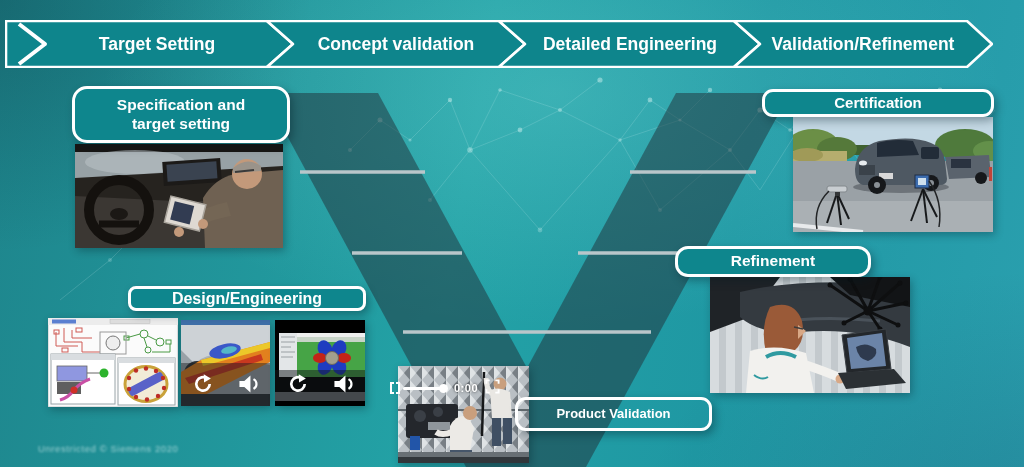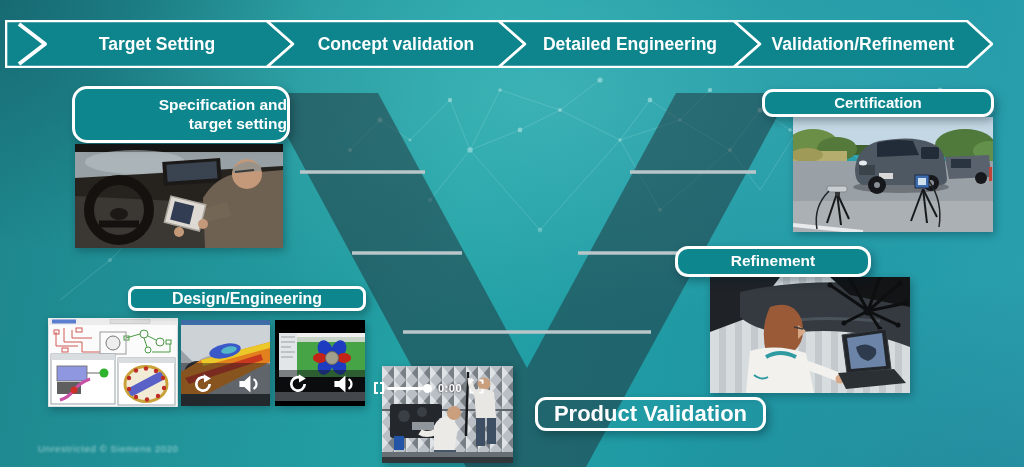--- a/index.html
+++ b/index.html
@@ -21,21 +21,21 @@
     position:absolute;box-sizing:border-box;z-index:5;
     border:3px solid #ffffff;border-radius:13px;background:#0e868d;
     color:#ffffff;font-weight:bold;text-align:center;
     display:flex;flex-direction:column;align-items:center;justify-content:center;
     box-shadow:3px 4px 9px rgba(0,25,35,0.35);
     line-height:1.22;
   }
   .callout.transparent{background:transparent;}
   .photo{position:absolute;z-index:3;box-shadow:2px 3px 8px rgba(0,20,30,0.30);}
   .photo svg{display:block;}
-  .videowrap{overflow:visible;}
+  .videowrap{overflow:visible;margin-left:16px;}
   .player-top{
     position:absolute;left:-9px;top:13px;width:120px;height:18px;z-index:4;
     display:flex;align-items:center;color:#fff;
   }
   .progress-track{height:3px;background:#ffffff;border-radius:2px;width:38px;margin-left:2px;}
   .progress-knob{width:9px;height:9px;border-radius:50%;background:#ffffff;margin-left:-2px;}
   .time-label{font-size:11px;font-weight:bold;margin-left:6px;text-shadow:0 0 3px rgba(0,0,0,.7);letter-spacing:.5px;}
   .fs-btn{position:absolute;left:96px;top:0;}
   .thumb-controls{
     position:absolute;left:0;bottom:9px;width:100%;height:26px;z-index:4;
@@ -117,21 +117,21 @@
       <polygon points="494,1 729,1 755,24 729,47 494,47 520,24"></polygon>
       <polygon points="729,1 962,1 987,24 962,47 729,47 755,24"></polygon>
     </g>
     <polyline points="14,4 40,24 14,44" fill="none" stroke="#ffffff" stroke-width="4" stroke-linejoin="round"></polyline>
     <text x="152" y="30" text-anchor="middle">Target Setting</text>
     <text x="391" y="30" text-anchor="middle">Concept validation</text>
     <text x="625" y="30" text-anchor="middle">Detailed Engineering</text>
     <text x="858" y="30" text-anchor="middle">Validation/Refinement</text>
   </svg>
 
-  <div class="callout" style="left:72px;top:86px;width:218px;height:57px;font-size:15.5px;border-radius:15px;align-items:flex-end;">
+  <div class="callout" style="left:72px;top:86px;width:218px;height:57px;font-size:15.5px;border-radius:15px;">
     <span>Specification and</span>
     <span>target setting</span>
   </div>
   <div class="photo" style="left:75px;top:144px;width:208px;height:104px;">
     <svg viewBox="0 0 208 104" width="208" height="104">
       <rect width="208" height="104" fill="#3b3733"></rect>
       <rect width="208" height="8" fill="#181614"></rect>
       <rect y="8" width="208" height="26" fill="#97a1a5"></rect>
       <ellipse cx="60" cy="18" rx="50" ry="12" fill="#b9c2c5" opacity=".6"></ellipse>
       <path d="M0,34 L208,22 L208,46 L120,58 L0,52 Z" fill="#26231f"></path>
@@ -325,21 +325,21 @@
         <path d="M5 2 H2 V12 H5 M7 2 H10 V12 H7" stroke="#ffffff" stroke-width="2" fill="none"></path>
       </svg>
       <div class="progress-track"></div>
       <div class="progress-knob"></div>
       <span class="time-label">0:00</span>
       <svg class="fs-btn" width="15" height="15" viewBox="0 0 16 16">
         <path d="M1.5 5 V1.5 H5 M11 1.5 H14.5 V5 M14.5 11 V14.5 H11 M5 14.5 H1.5 V11" stroke="#ffffff" stroke-width="2" fill="none"></path>
       </svg>
     </div>
   </div>
-  <div class="callout transparent" style="left:515px;top:397px;width:231px;height:34px;font-size:22px;border-radius:11px;margin-left:20px;">
+  <div class="callout transparent" style="left:515px;top:397px;width:197px;height:34px;font-size:13px;border-radius:11px;">
     <span>Product Validation</span>
   </div>
 
   <div class="callout" style="left:675px;top:246px;width:196px;height:31px;font-size:15.5px;">
     <span>Refinement</span>
   </div>
   <div class="photo" style="left:710px;top:277px;width:200px;height:116px;">
     <svg viewBox="0 0 200 116" width="200" height="116">
       <defs>
         <pattern id="curtain" width="16" height="116" patternUnits="userSpaceOnUse">

